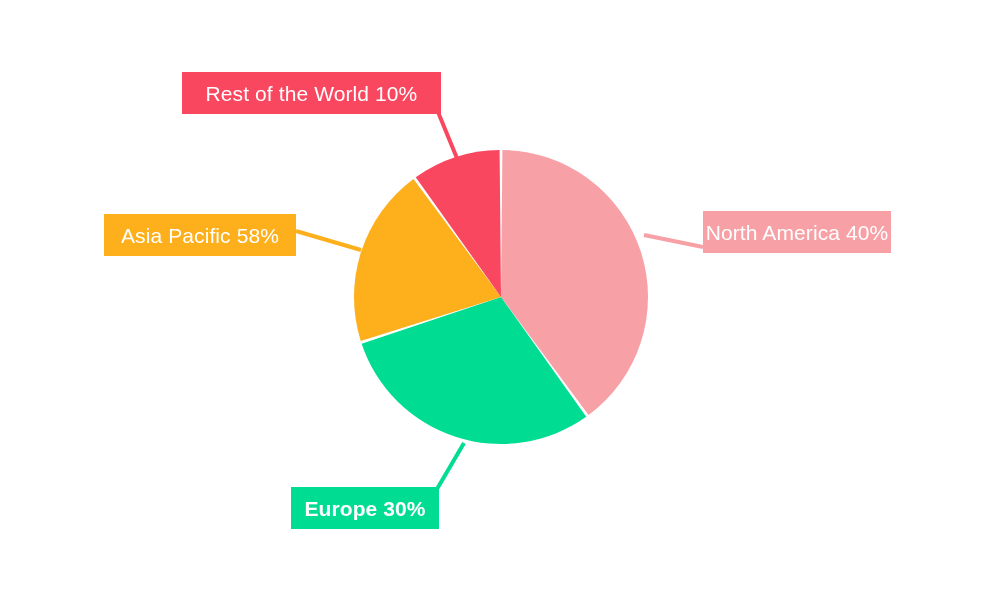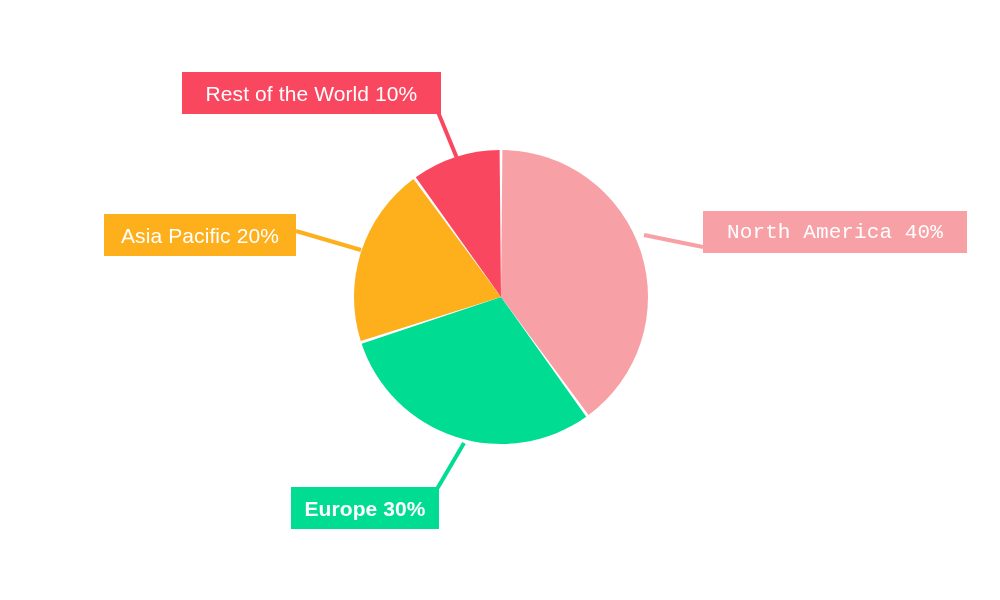--- a/index.html
+++ b/index.html
@@ -55,19 +55,19 @@
       </g>
     <g id="pie-slices">
         <path d="M 501 297 L 502.41 150.01 A 147 147 0 0 1 588.54 415.09 Z" fill="#F7A0A6"></path>
         <path d="M 501 297 L 586.26 416.75 A 147 147 0 0 1 361.64 343.77 Z" fill="#00DD92"></path>
         <path d="M 501 297 L 360.77 341.08 A 147 147 0 0 1 413.46 178.91 Z" fill="#FDAF1C"></path>
         <path d="M 501 297 L 415.74 177.25 A 147 147 0 0 1 499.59 150.01 Z" fill="#FA4760"></path>
       </g>
   </svg>
 
   <div id="label-layer">
-      <div class="slice-label" style="left: 703px; top: 211px; width: 264px; height: 42px; background: rgb(247, 160, 166); font-family: Liberation Mono, monospace;">North America 40%</div>
+      <div class="slice-label" style="left: 703px; top: 211px; width: 188px; height: 42px; background: rgb(247, 160, 166);">North America 40%</div>
       <div class="slice-label" style="left: 291px; top: 487px; width: 148px; height: 42px; background: rgb(0, 221, 146); font-weight: bold;">Europe 30%</div>
-      <div class="slice-label" style="left: 104px; top: 214px; width: 192px; height: 42px; background: rgb(253, 175, 28);">Asia Pacific 20%</div>
+      <div class="slice-label" style="left: 104px; top: 214px; width: 192px; height: 42px; background: rgb(253, 175, 28);">Asia Pacific 58%</div>
       <div class="slice-label" style="left: 182px; top: 72px; width: 259px; height: 42px; background: rgb(250, 71, 96);">Rest of the World 10%</div>
     </div>
 
 </div>
 
 </body></html>

